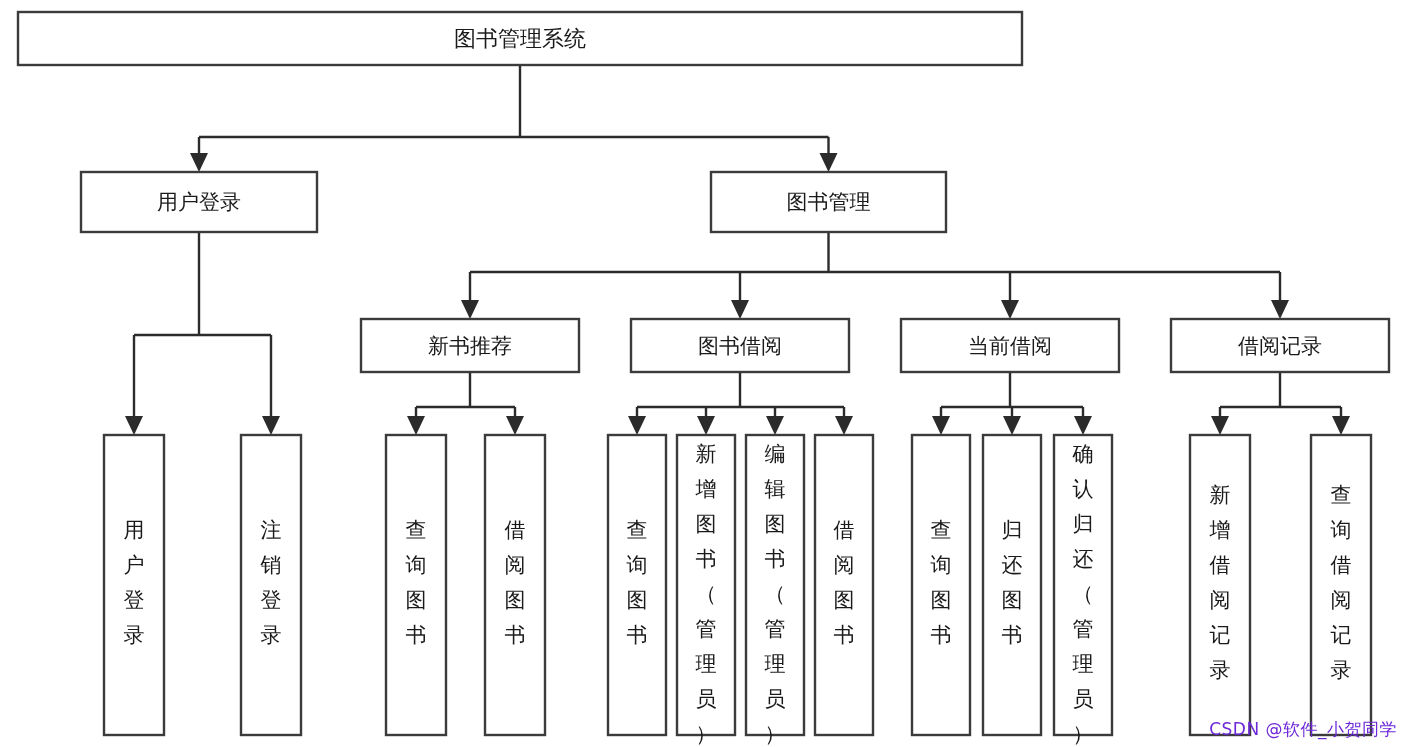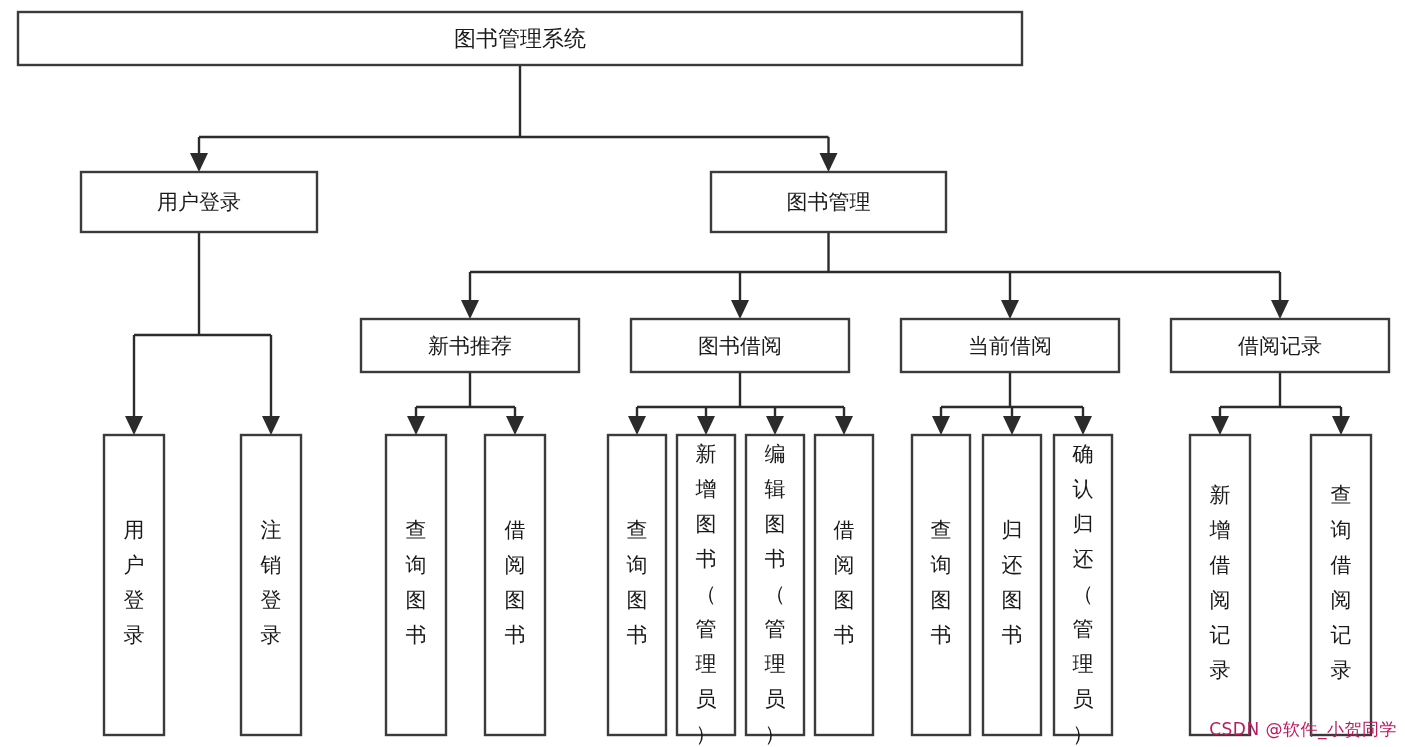--- a/index.html
+++ b/index.html
@@ -55,21 +55,21 @@
   }
   .arrow-head {
     fill: #2b2b2b;
   }
   .watermark {
     position: absolute;
     right: 8px;
     bottom: 6px;
     font-family: "DejaVu Sans", "Liberation Sans", sans-serif;
     font-size: 17px;
-    color: #be185d;
+    color: #6d28d9;
     letter-spacing: 0.5px;
     white-space: nowrap;
     user-select: none;
   }
 </style>
 </head>
 <body>
 
 <div id="chart-root">
   <svg class="flow" viewBox="0 0 1405 747" xmlns="http://www.w3.org/2000/svg">

